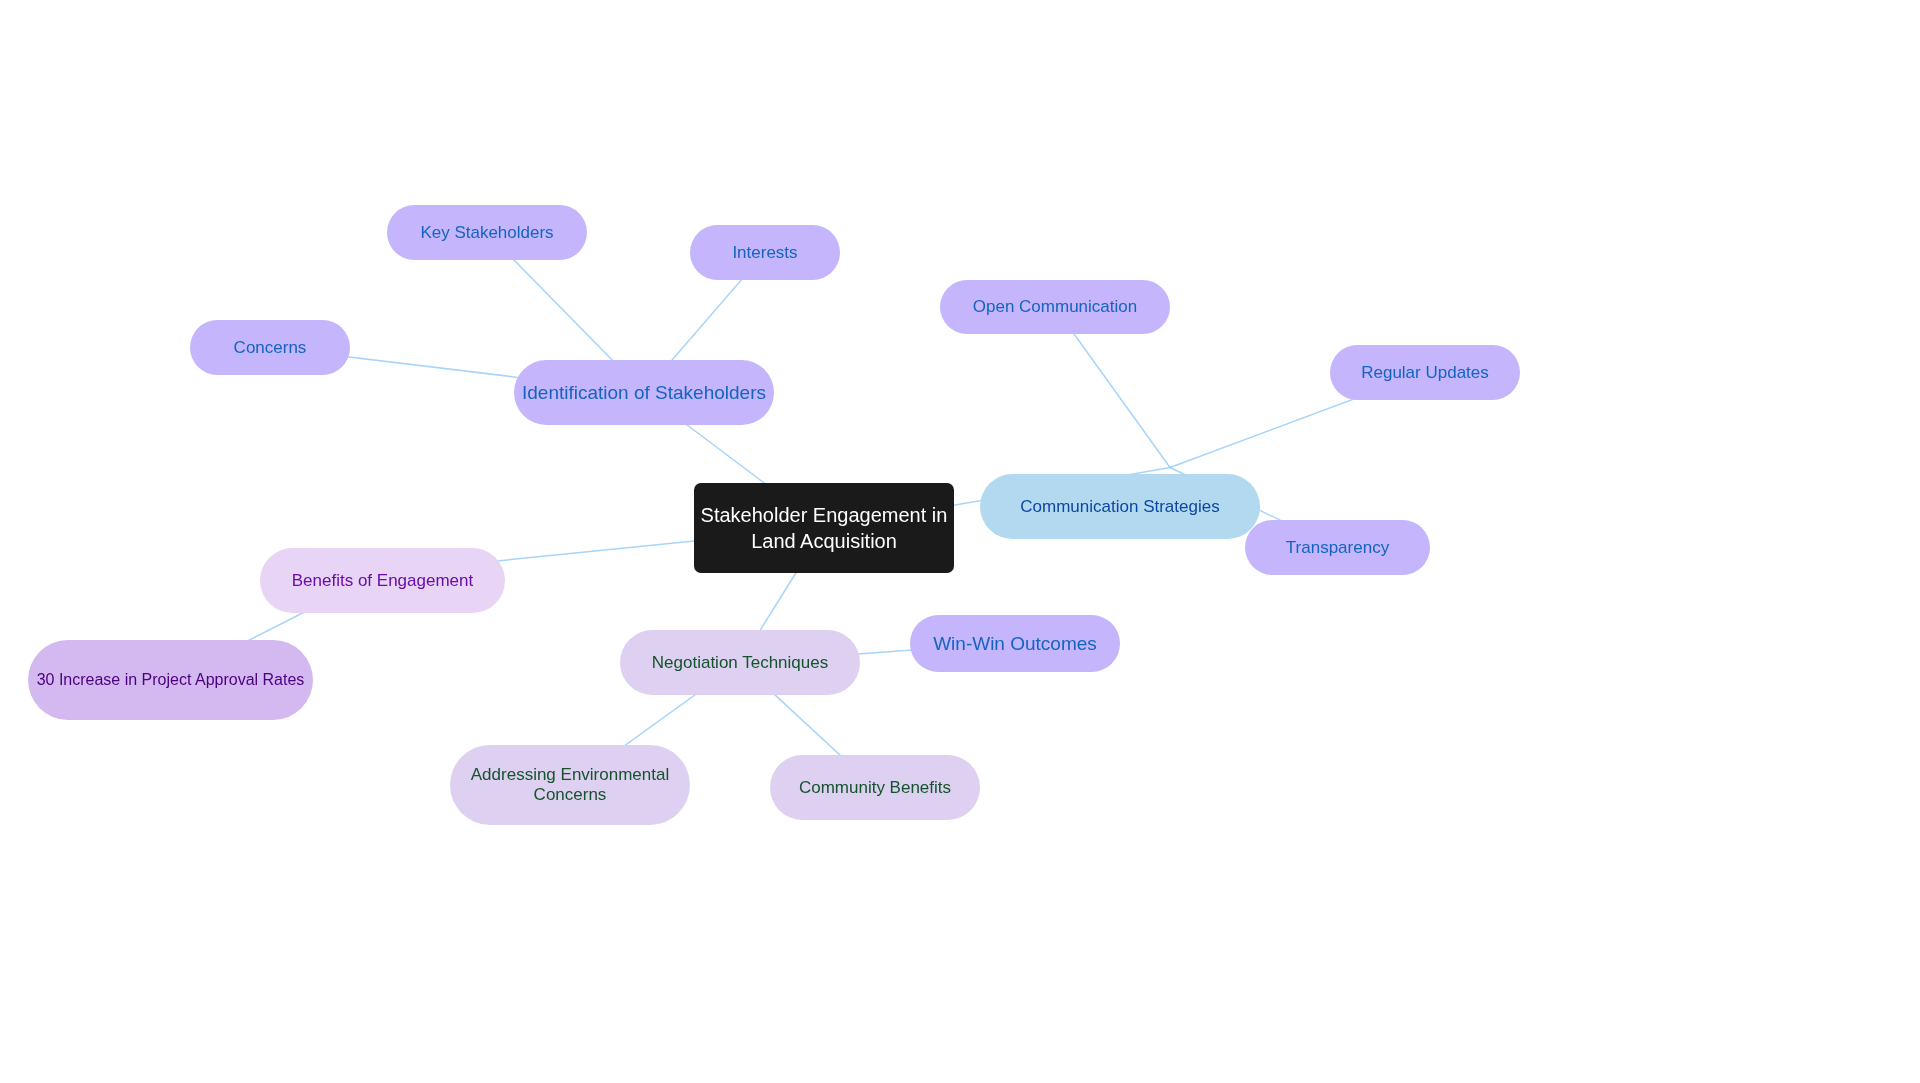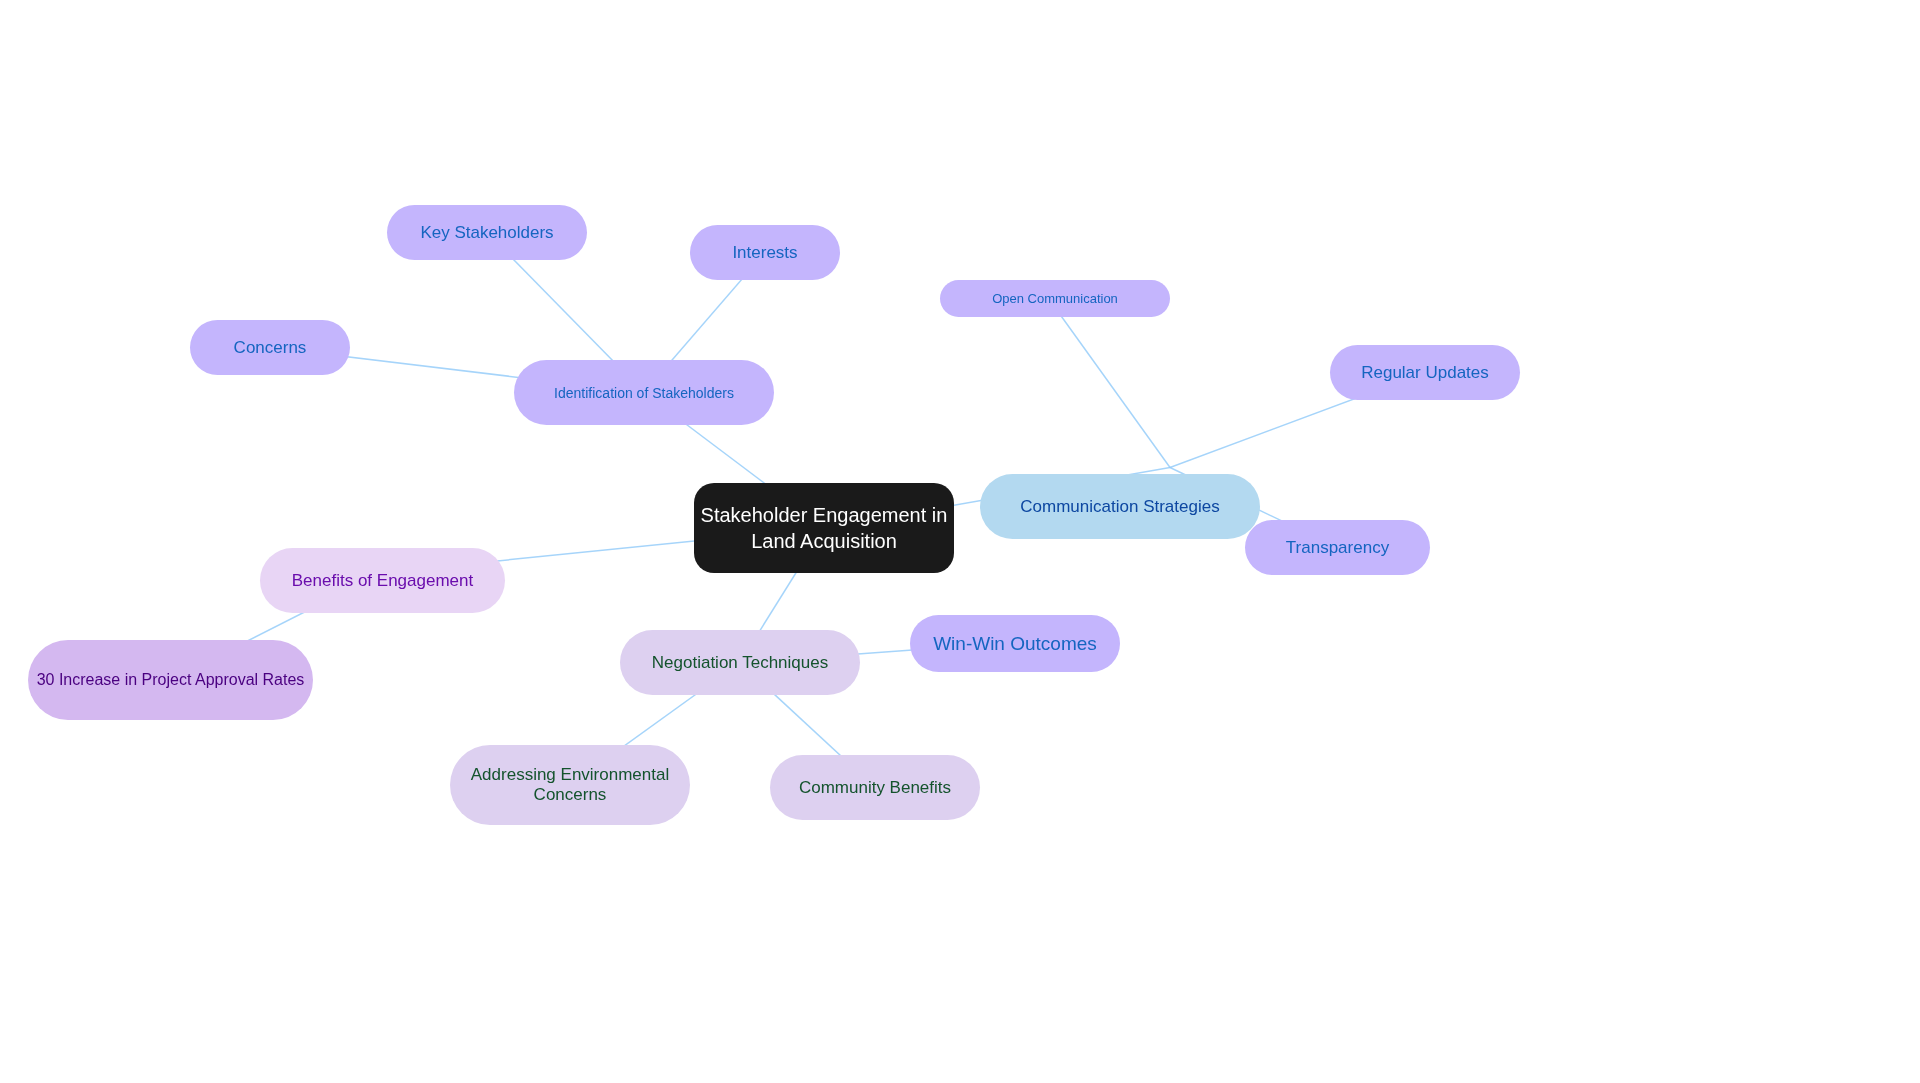--- a/index.html
+++ b/index.html
@@ -18,31 +18,31 @@
       height: 1083px;
       pointer-events: none;
     }
     .node {
       position: absolute;
       display: flex;
       align-items: center;
       justify-content: center;
       text-align: center;
       border-radius: 50px;
-      font-size: 14px;
+      font-size: 19px;
       font-weight: 400;
       cursor: pointer;
       user-select: none;
     }
     .node-center {
       background: #1a1a1a;
       color: #ffffff;
       font-size: 20px;
       font-weight: 500;
-      border-radius: 20px;
+      border-radius: 7px;
       width: 260px;
       height: 90px;
       line-height: 1.3;
     }
     .node-blue-light {
       background: #c4b5fd;
       color: #1565c0;
       border: none;
     }
     .node-blue-medium {
@@ -100,21 +100,21 @@
 </div>
 
 <div class="node node-blue-light" id="node-concerns" style="left:190px;top:320px;width:160px;height:55px;font-size:17px;">
   <span>Concerns</span>
 </div>
 
 <div class="node node-blue-medium" id="node-communicationStrategies" style="left:980px;top:435px;width:280px;height:65px;font-size:17px;margin-top:39px;">
   <span>Communication Strategies</span>
 </div>
 
-<div class="node node-blue-light" id="node-openCommunication" style="left:940px;top:280px;width:230px;height:37px;font-size:13px;">
+<div class="node node-blue-light" id="node-openCommunication" style="left:940px;top:280px;width:230px;height:54px;font-size:17px;">
   <span>Open Communication</span>
 </div>
 
 <div class="node node-blue-light" id="node-regularUpdates" style="left:1330px;top:345px;width:190px;height:55px;font-size:17px;">
   <span>Regular Updates</span>
 </div>
 
 <div class="node node-blue-light" id="node-transparency" style="left:1245px;top:520px;width:185px;height:55px;font-size:17px;">
   <span>Transparency</span>
 </div>

